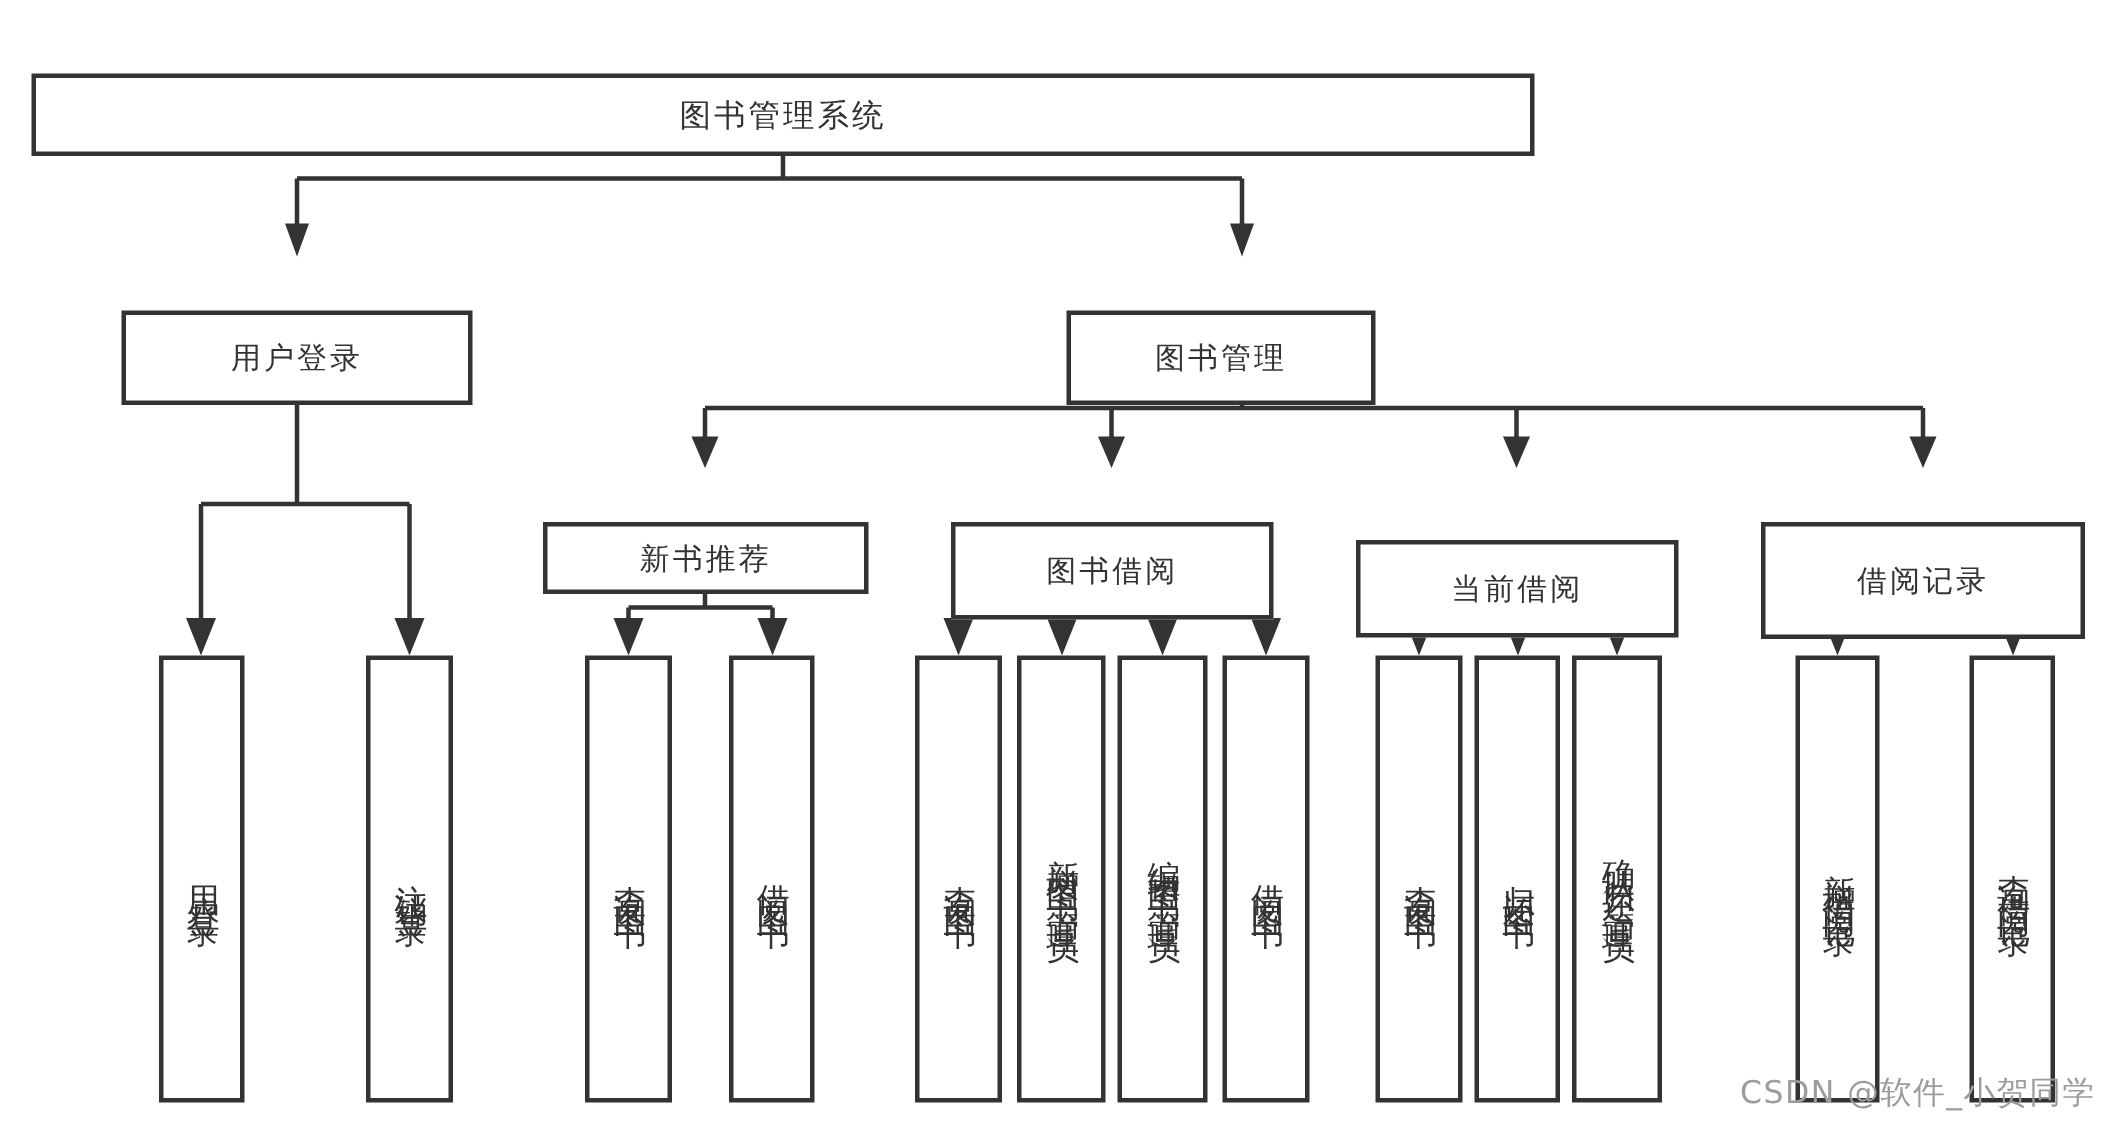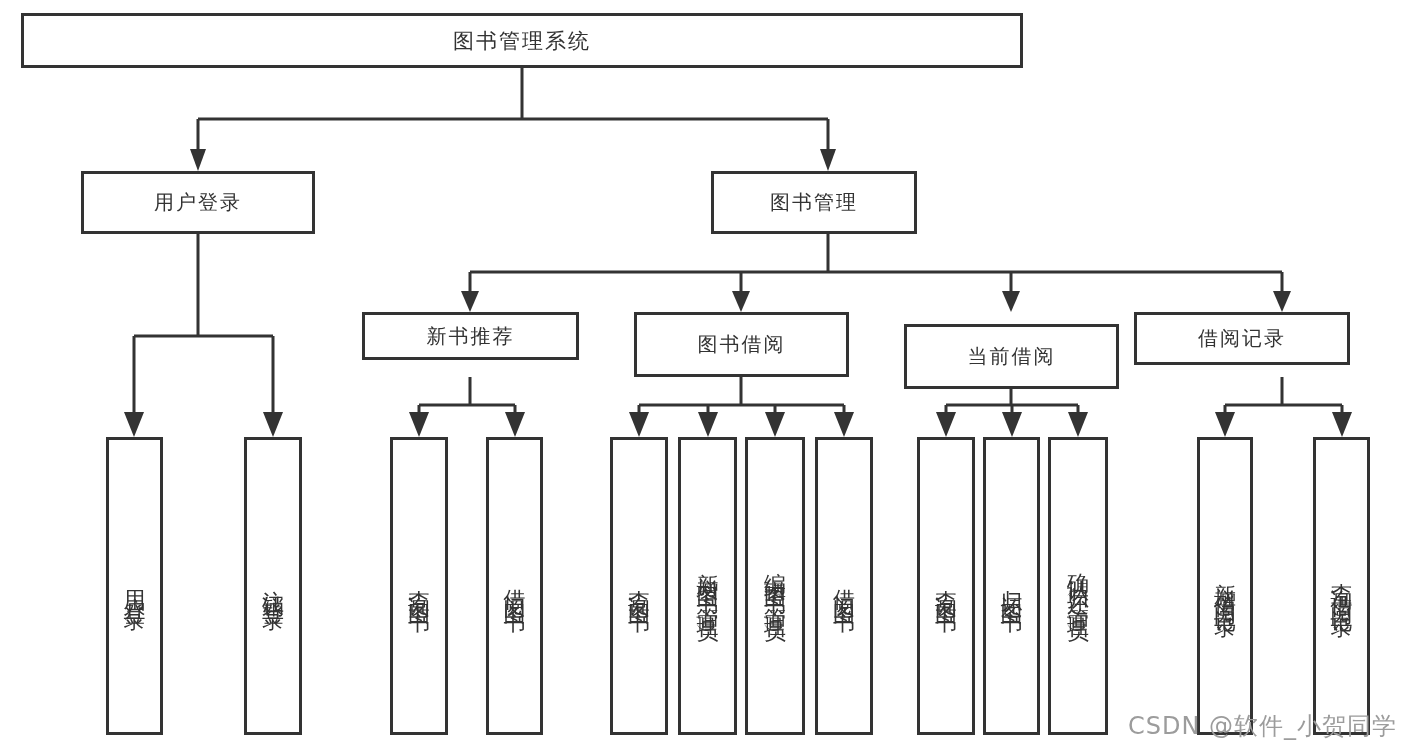--- a/index.html
+++ b/index.html
@@ -17,29 +17,29 @@
   .stage{position:absolute;left:0;top:0;width:1405px;height:747px;}
   svg.wires{position:absolute;left:0;top:0;width:1405px;height:747px;}
   svg.wires path.wire{stroke:var(--line);stroke-width:3;fill:none;}
   svg.wires path.arrow{fill:var(--line);stroke:none;}
   .node{
     position:absolute;box-sizing:border-box;
     border:3px solid var(--line);background:#fff;
     display:flex;align-items:center;justify-content:center;
     color:var(--text);
   }
-  .node.h{font-size:20px;letter-spacing:2px;}
+  .node.h{font-size:20px;letter-spacing:2px;margin-top:36px;}
   .node.root{font-size:21px;letter-spacing:2px;}
   .node.v{
     writing-mode:vertical-rl;text-orientation:mixed;
     font-size:22px;letter-spacing:7px;line-height:1;
   }
   .watermark{
     position:absolute;right:8px;bottom:5px;
-    font-size:24px;color:var(--wm);letter-spacing:1px;
+    font-size:21px;color:var(--wm);letter-spacing:1px;
     z-index:5;white-space:nowrap;
   }
 </style>
 </head>
 <body>
 
 <div class="stage">
 
   <svg class="wires" viewBox="0 0 1405 747" xmlns="http://www.w3.org/2000/svg">
 
@@ -78,21 +78,21 @@
   </svg>
 
   <div class="node h root" style="left:21px;top:13px;width:1002px;height:55px">图书管理系统</div>
 
   <div class="node h" style="left:81px;top:171px;width:234px;height:63px">用户登录</div>
   <div class="node h" style="left:711px;top:171px;width:206px;height:63px">图书管理</div>
 
   <div class="node h" style="left:362px;top:312px;width:217px;height:48px">新书推荐</div>
   <div class="node h" style="left:634px;top:312px;width:215px;height:65px">图书借阅</div>
   <div class="node h" style="left:904px;top:324px;width:215px;height:65px">当前借阅</div>
-  <div class="node h" style="left:1134px;top:312px;width:216px;height:53px">借阅记录</div>
+  <div class="node h" style="left:1174px;top:312px;width:216px;height:78px">借阅记录</div>
 
   <div class="node v" style="left:106px;top:437px;width:57px;height:298px">用户登录</div>
   <div class="node v" style="left:244px;top:437px;width:58px;height:298px">注销登录</div>
 
   <div class="node v" style="left:390px;top:437px;width:58px;height:298px">查询图书</div>
   <div class="node v" style="left:486px;top:437px;width:57px;height:298px">借阅图书</div>
 
   <div class="node v" style="left:610px;top:437px;width:58px;height:298px">查询图书</div>
   <div class="node v" style="left:678px;top:437px;width:59px;height:298px">新增图书（管理员）</div>
   <div class="node v" style="left:745px;top:437px;width:60px;height:298px">编辑图书（管理员）</div>

